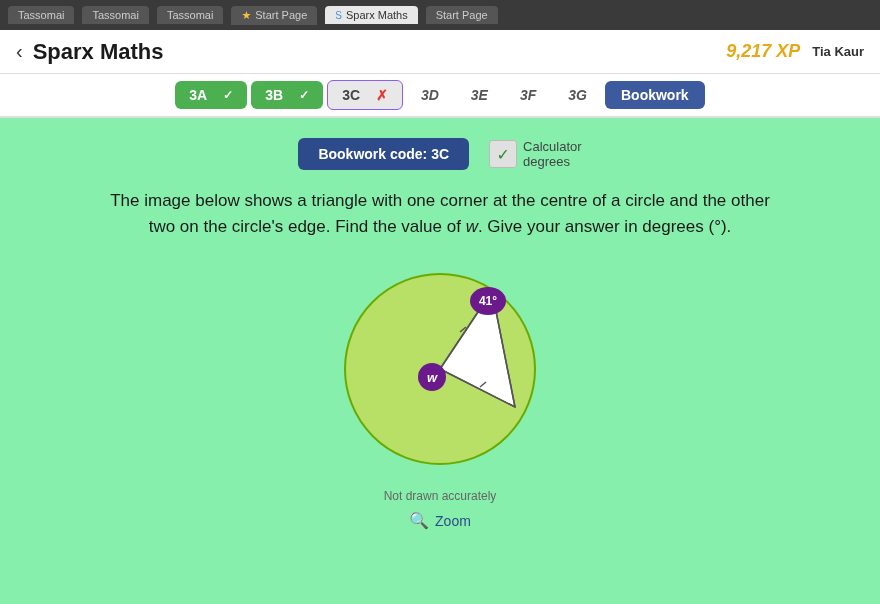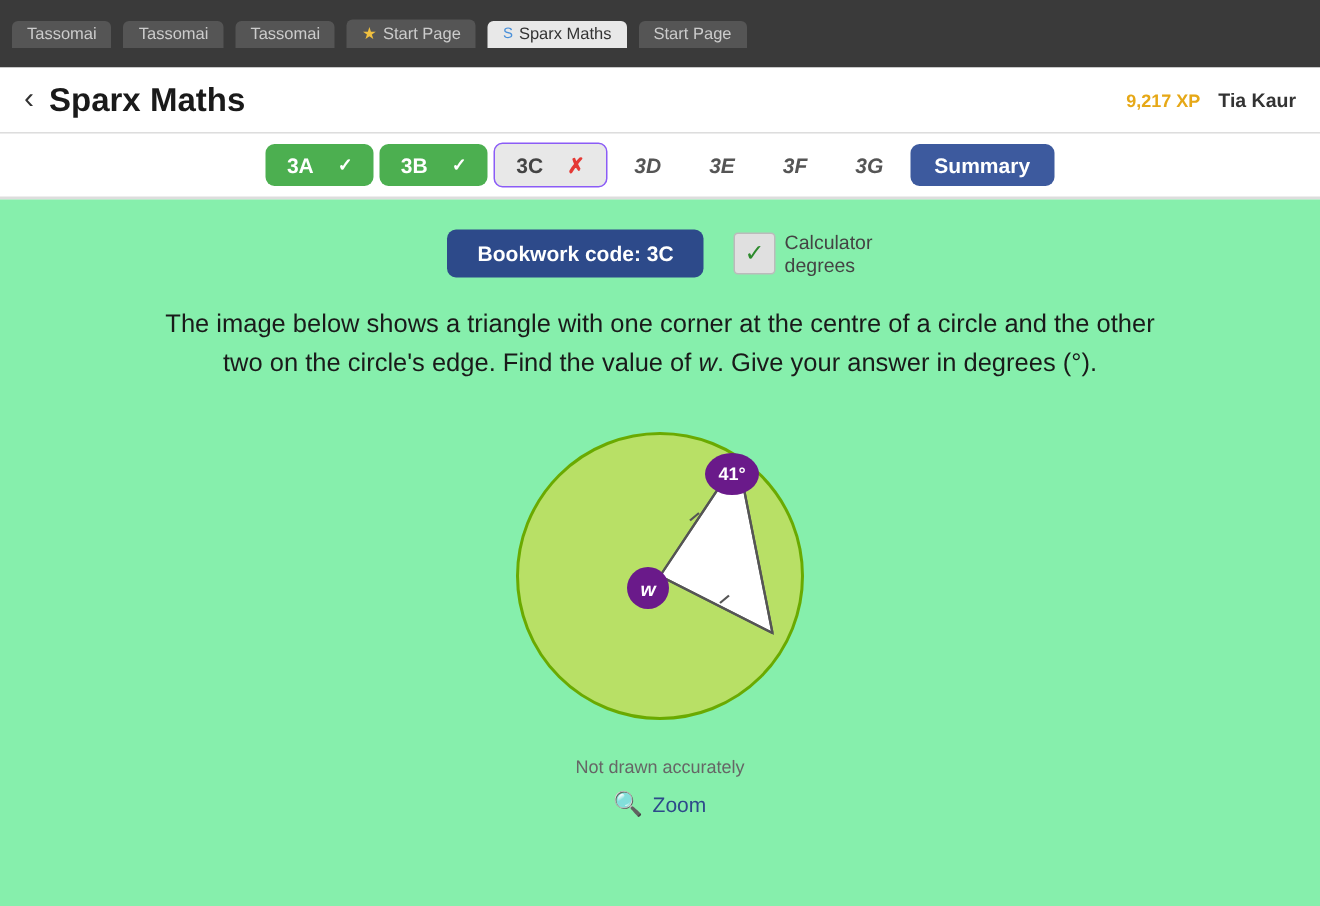--- a/index.html
+++ b/index.html
@@ -7,21 +7,21 @@
       width: 880px;
       height: 604px;
       background: #e8e8e8;
       font-family: Arial, sans-serif;
       overflow: hidden;
     }
 
     
     .browser-bar {
       background: #3a3a3a;
-      height: 45px;
+      height: 30px;
       display: flex;
       align-items: center;
       padding: 0 8px;
       gap: 8px;
     }
     .browser-tab {
       background: #555;
       color: #ccc;
       font-size: 11px;
       padding: 3px 10px;
@@ -59,22 +59,23 @@
       color: #1a1a1a;
     }
     .header-right {
       position: absolute;
       right: 16px;
       display: flex;
       align-items: center;
       gap: 12px;
     }
     .xp-badge {
-      font-size: 12px;
+      font-size: 18px;
       color: #444;
+      font-style: italic;
     }
     .xp-value { font-weight: bold; color: #e6a817; }
     .user-name { font-size: 13px; color: #333; font-weight: bold; }
 
     
     .section-tabs {
       background: #fff;
       height: 44px;
       display: flex;
       align-items: center;
@@ -253,21 +254,21 @@
   <div class="tab-item plain">
     <span>3E</span>
   </div>
   <div class="tab-item plain">
     <span>3F</span>
   </div>
   <div class="tab-item plain">
     <span>3G</span>
   </div>
   <div class="tab-item summary">
-    <span>Summary</span>
+    <span>Bookwork</span>
   </div>
 </div>
 
 <div class="main-content">
 
   <div class="top-row">
     <div class="bookwork-box">
       <span>Bookwork code: 3C</span>
     </div>
     <div class="calculator-box">

